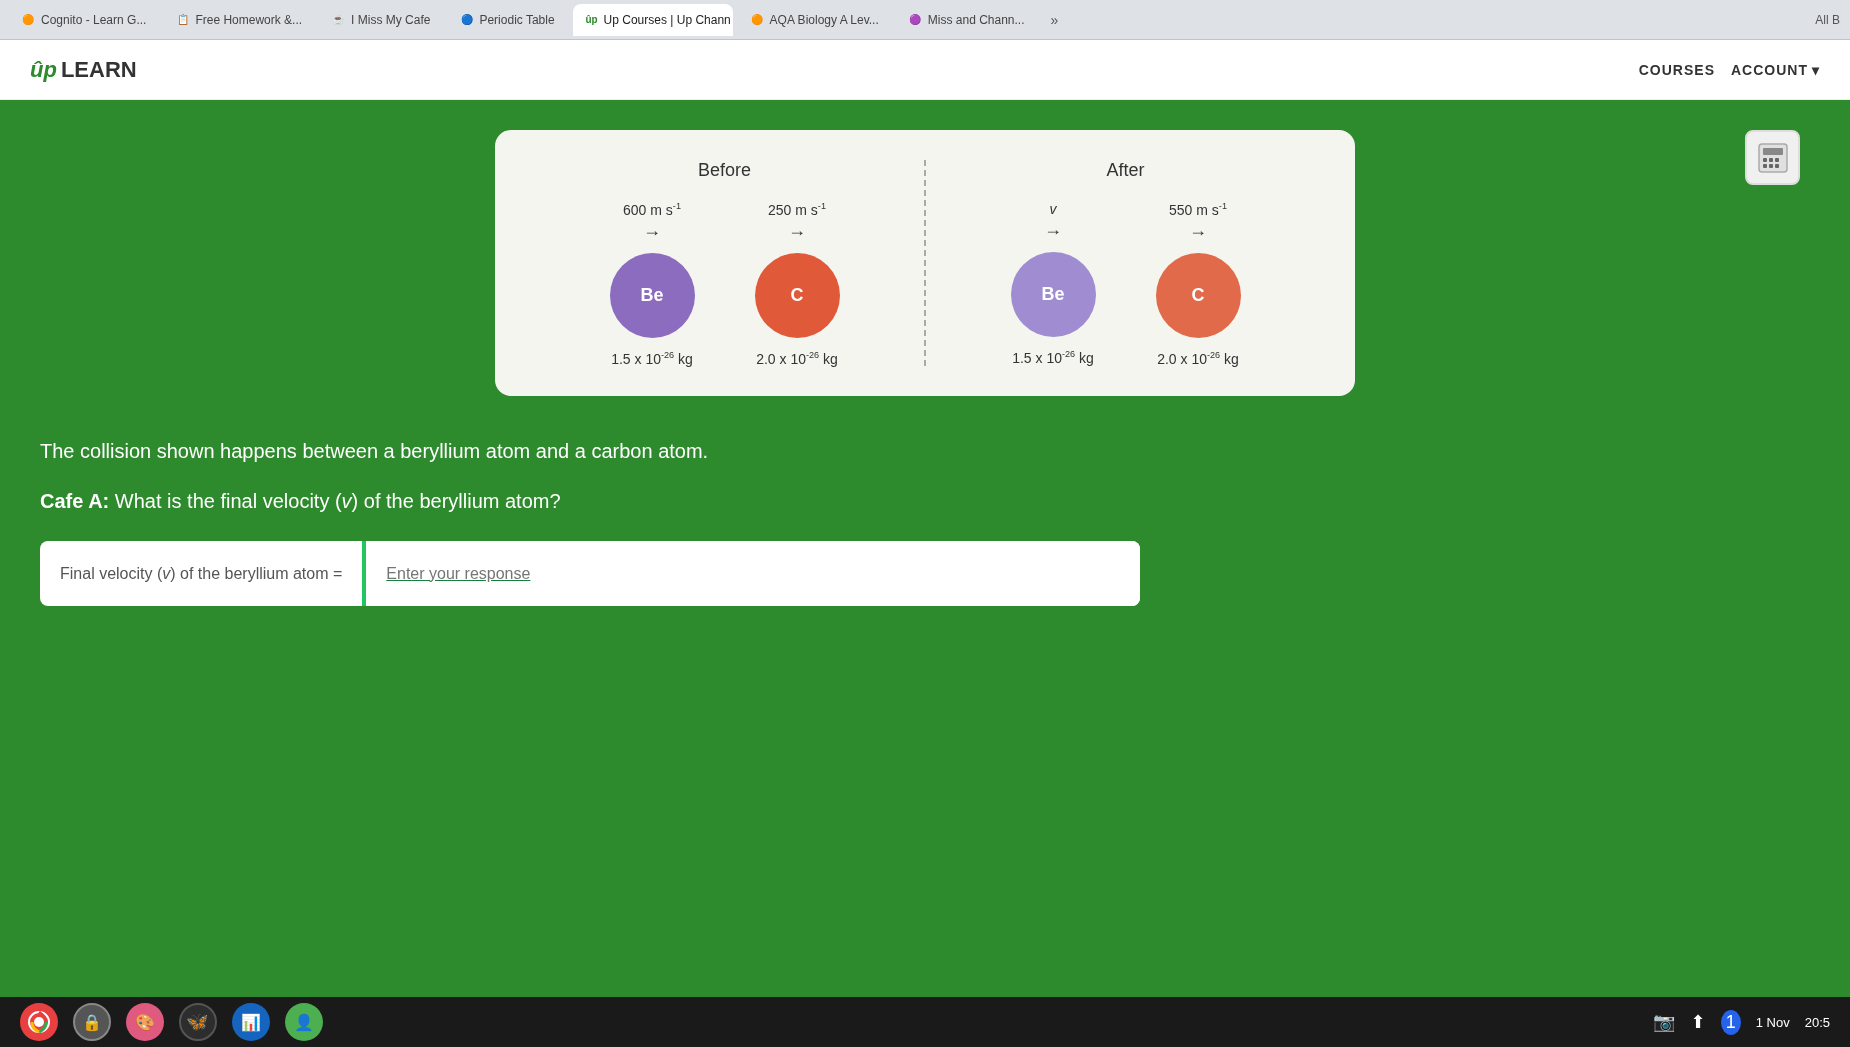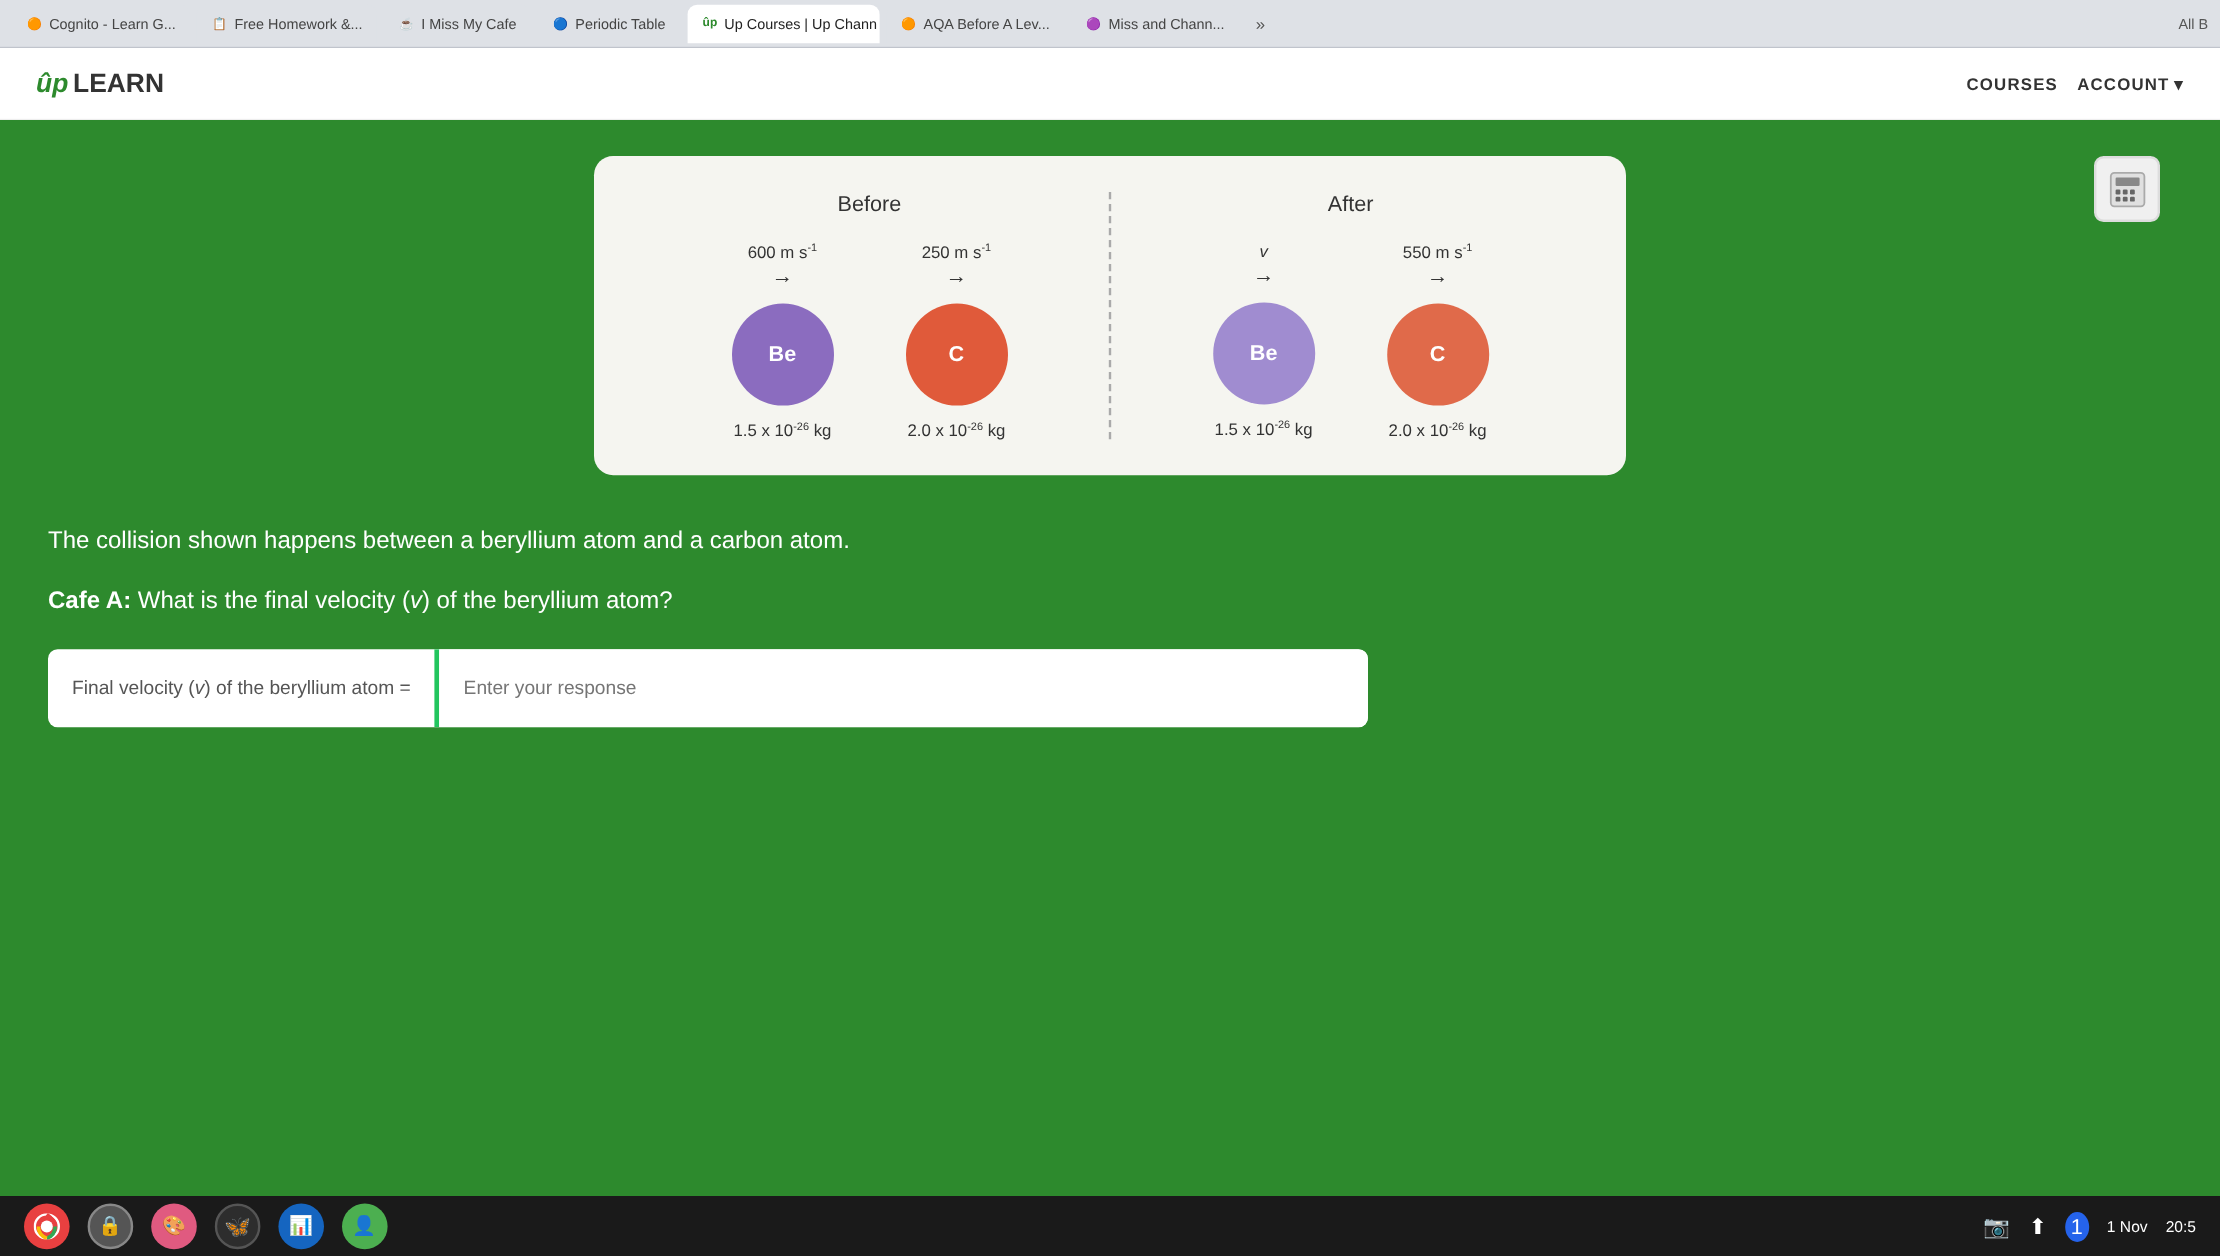--- a/index.html
+++ b/index.html
@@ -239,24 +239,25 @@
       border-right: 4px solid #22c55e;
       height: 100%;
       display: flex;
       align-items: center;
       min-width: 320px;
     }
     .answer-input {
       flex: 1;
       padding: 0 20px;
       font-size: 16px;
-      color: #8b5cf6;
+      color: #15803d;
       border: none;
       outline: none;
       height: 100%;
+      text-decoration: underline;
     }
     .answer-unit {
       padding: 0 20px;
       font-size: 16px;
       color: #333;
       border-left: 1px solid #ddd;
       height: 100%;
       display: flex;
       align-items: center;
       white-space: nowrap;
@@ -320,21 +321,21 @@
   <div class="tab">
     <span class="tab-favicon">🔵</span>
     <span>Periodic Table</span>
   </div>
   <div class="tab active">
     <span class="tab-favicon" style="color:#2d8a2d;font-weight:bold;">ûp</span>
     <span>Up Courses | Up Chann</span>
   </div>
   <div class="tab">
     <span class="tab-favicon">🟠</span>
-    <span>AQA Before A Lev...</span>
+    <span>AQA Biology A Lev...</span>
   </div>
   <div class="tab">
     <span class="tab-favicon">🟣</span>
     <span>Miss and Chann...</span>
   </div>
   <div class="tab-more">»</div>
   <div class="browser-actions">
     <span>All B</span>
   </div>
 </div>

